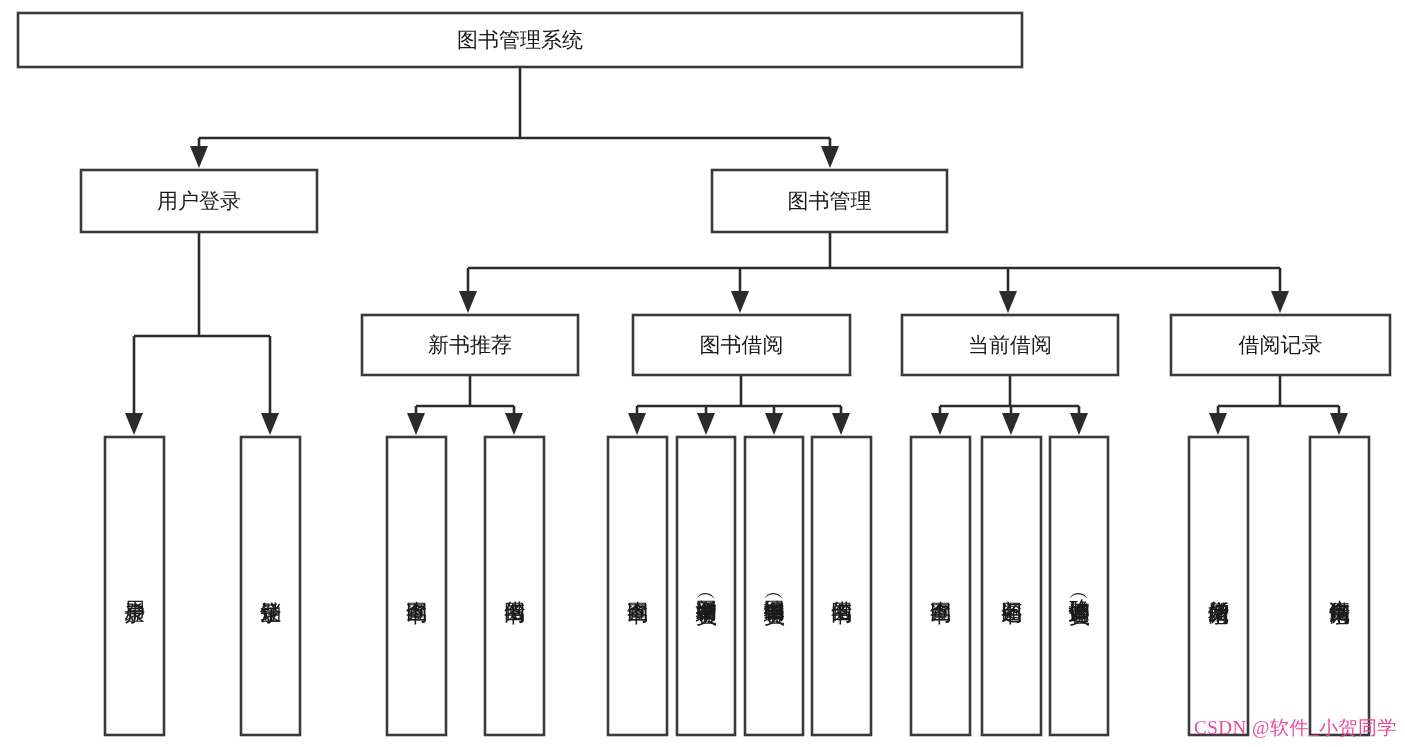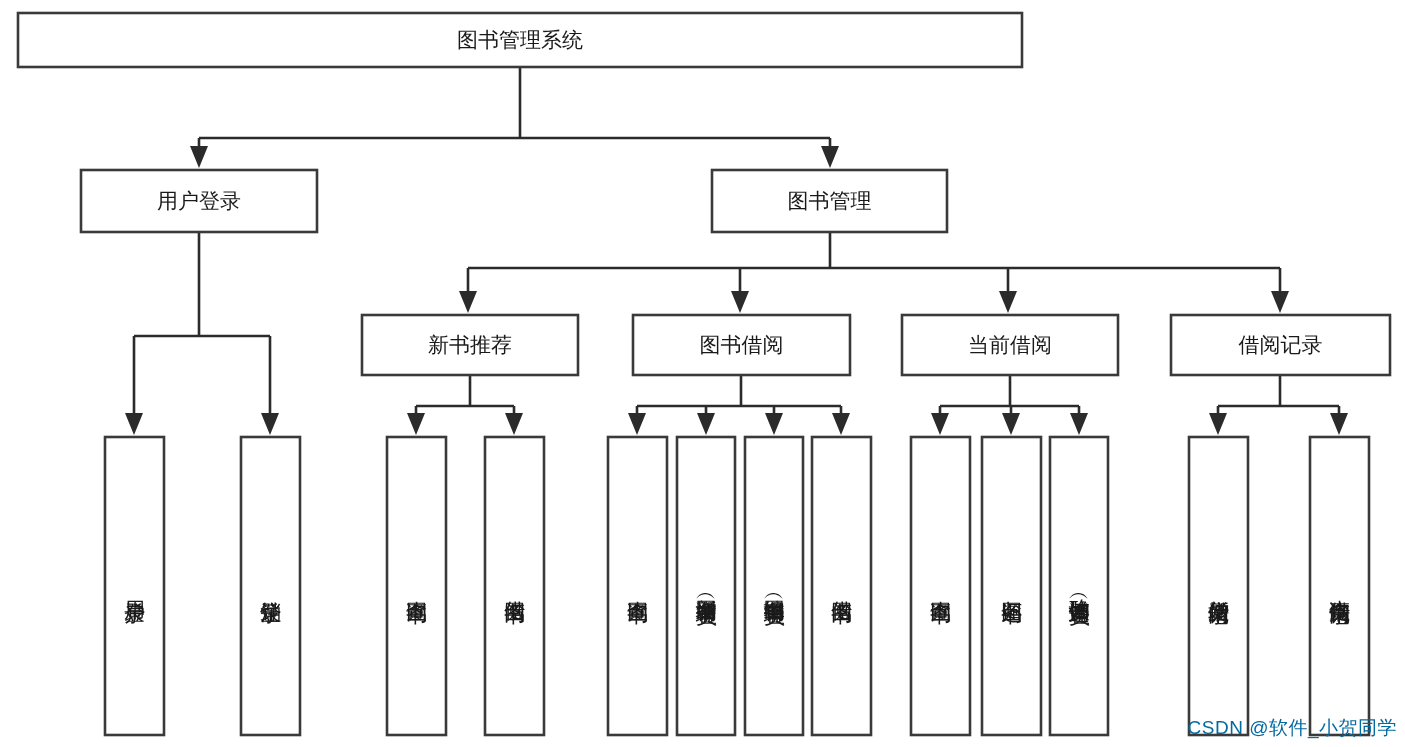--- a/index.html
+++ b/index.html
@@ -66,22 +66,22 @@
     writing-mode: vertical-rl;
     text-orientation: upright;
     letter-spacing: 1px;
     white-space: nowrap;
     pointer-events: none;
   }
   .watermark {
     position: absolute;
     right: 8px;
     bottom: 6px;
-    color: #0369a1;
-    font-family: Liberation Sans, sans-serif;
+    color: #ec4899;
+    font-family: Liberation Serif, serif;
     font-size: 19px;
     letter-spacing: 0.5px;
     white-space: nowrap;
   }
 </style>
 </head>
 <body>
 
 <div id="diagram-root">
   <svg id="diagram-svg" viewBox="0 0 1405 747">

